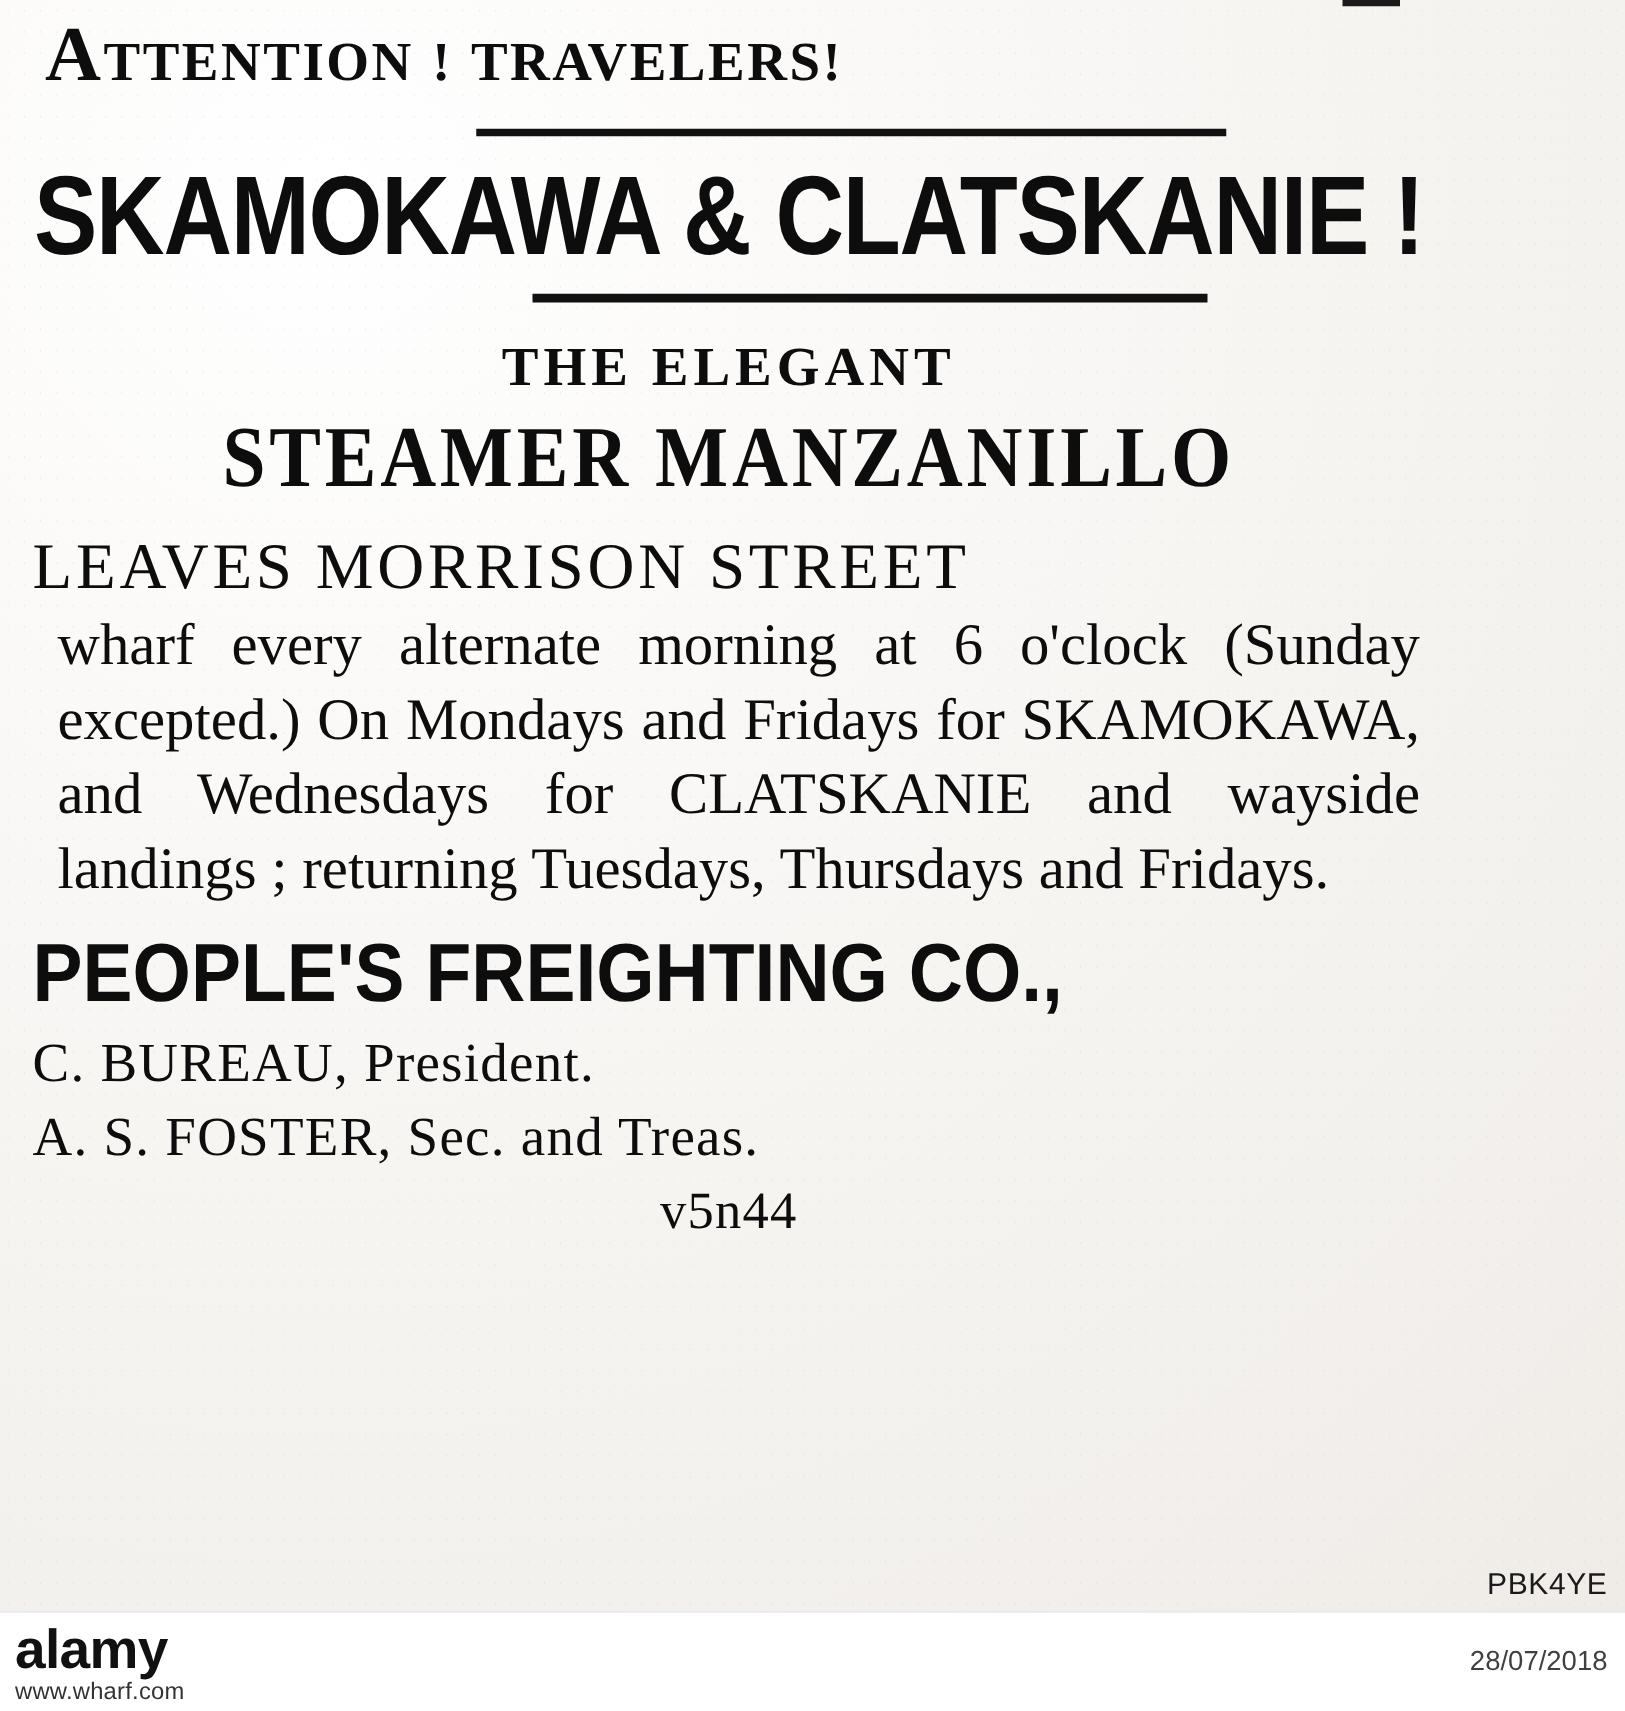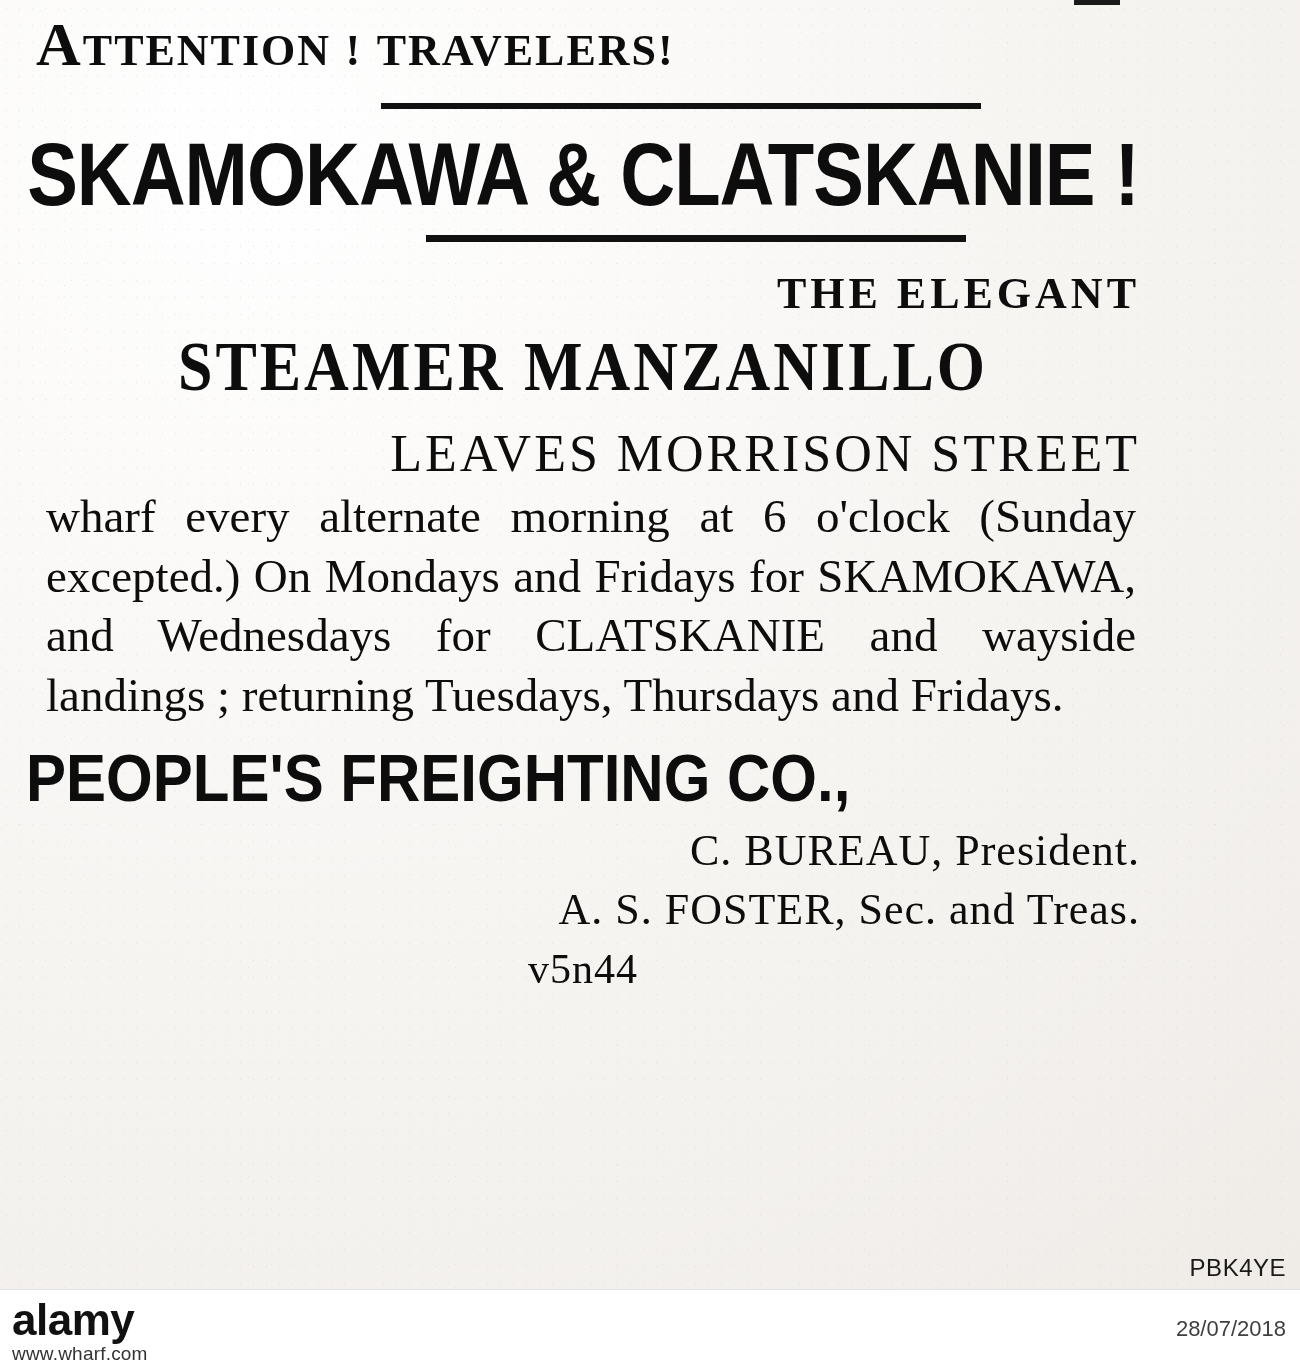--- a/index.html
+++ b/index.html
@@ -96,41 +96,41 @@
     transform: scaleY(1.18);
     transform-origin: center top;
     margin: 10px 0 24px 0;
   }
 
   .line-elegant {
     font-family: "Liberation Serif", serif;
     font-weight: 700;
     font-size: 44px;
     letter-spacing: 4px;
-    text-align: right;
+    text-align: center;
     margin: 26px 0 4px 0;
   }
 
   .line-steamer {
     font-family: "Liberation Serif", serif;
     font-weight: 700;
     font-size: 62px;
     letter-spacing: 3px;
     text-align: center;
     white-space: nowrap;
     transform: scaleY(1.12);
     transform-origin: center top;
     margin: 8px 0 26px 0;
   }
 
   .line-leaves {
     font-family: "Liberation Serif", serif;
     font-size: 52px;
     letter-spacing: 3px;
-    text-align: right;
+    text-align: left;
     margin: 26px 0 4px 0;
     white-space: nowrap;
   }
 
   .body-text {
     font-family: "Liberation Serif", serif;
     font-size: 47px;
     line-height: 1.27;
     text-align: justify;
     margin: 4px 4px 0 20px;
@@ -144,21 +144,21 @@
     text-align: left;
     white-space: nowrap;
     transform: scaleY(1.1);
     transform-origin: left top;
     margin: 14px 0 16px 0;
   }
 
   .line-officer {
     font-family: "Liberation Serif", serif;
     font-size: 44px;
-    text-align: right;
+    text-align: left;
     letter-spacing: 1px;
     margin: 8px 0 0 0;
     white-space: nowrap;
   }
 
   .line-code {
     font-family: "Liberation Serif", serif;
     font-size: 42px;
     text-align: center;
     letter-spacing: 1px;

